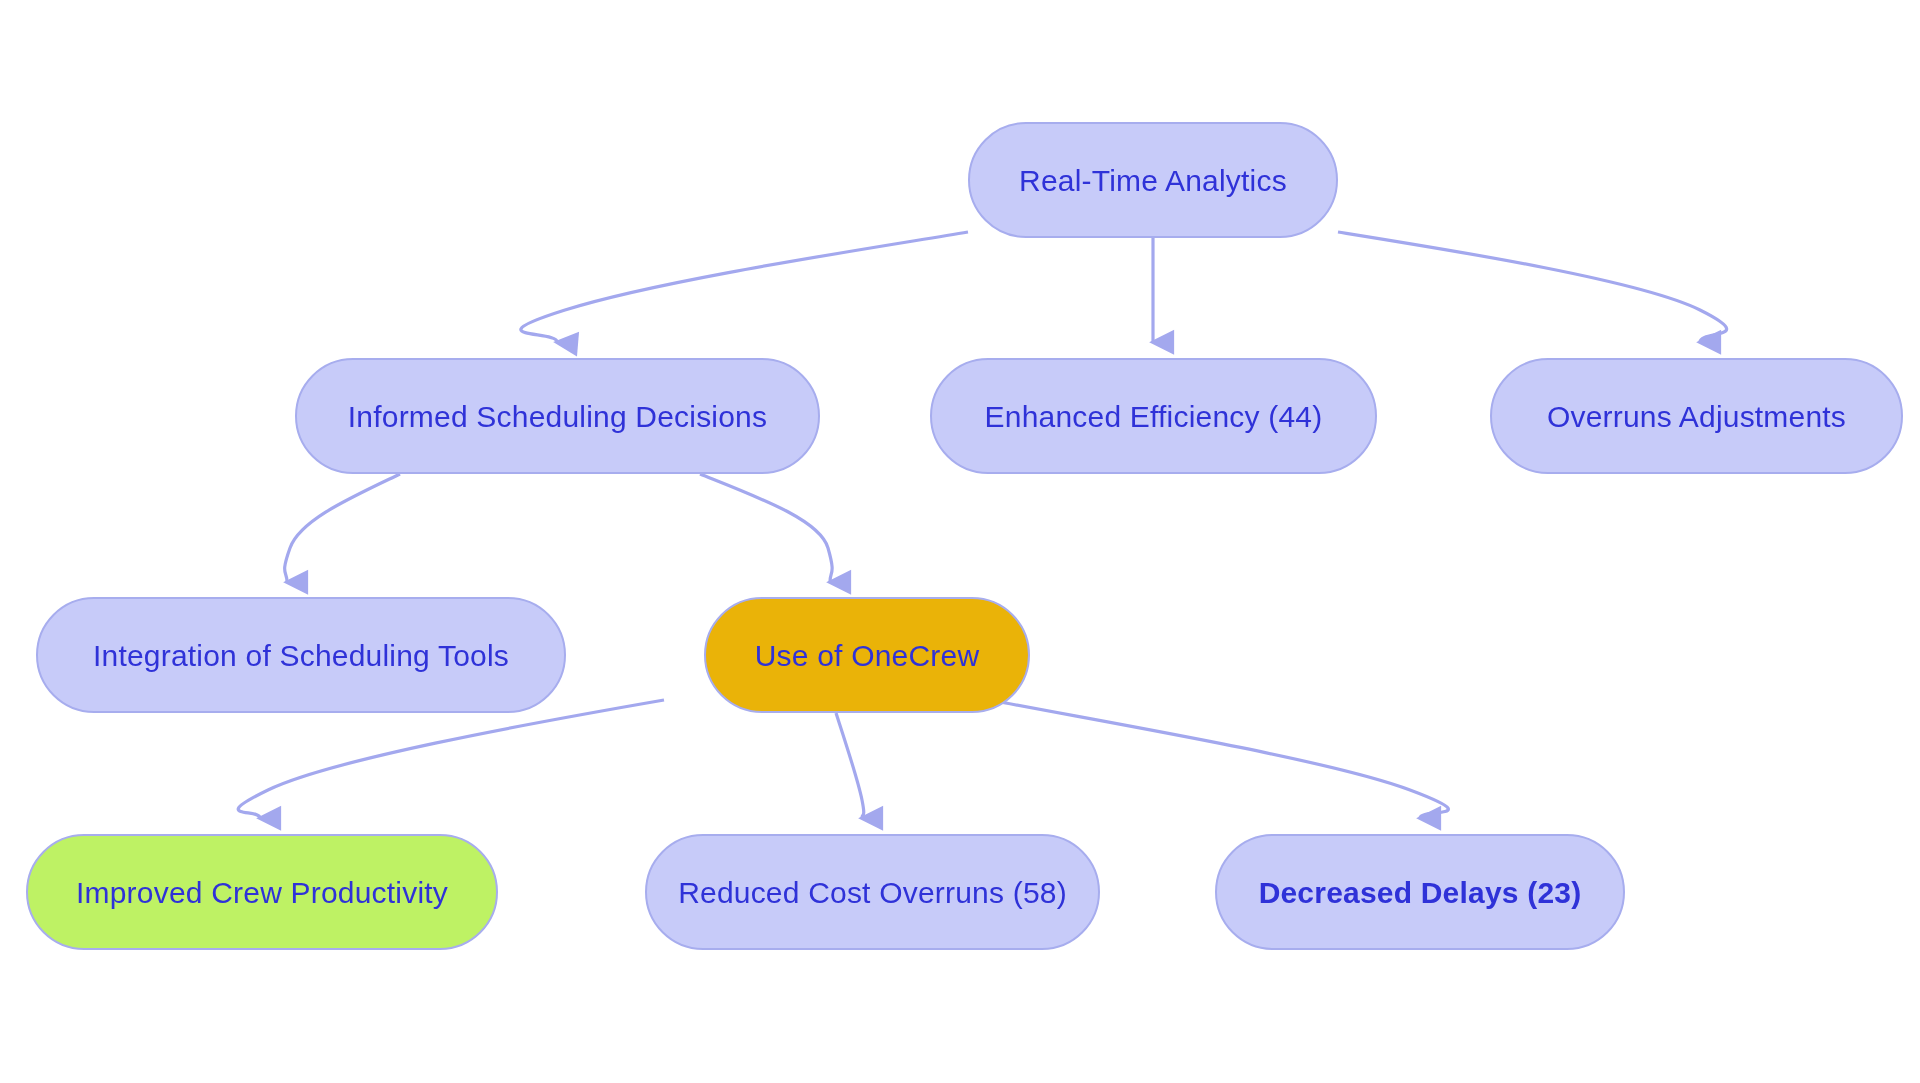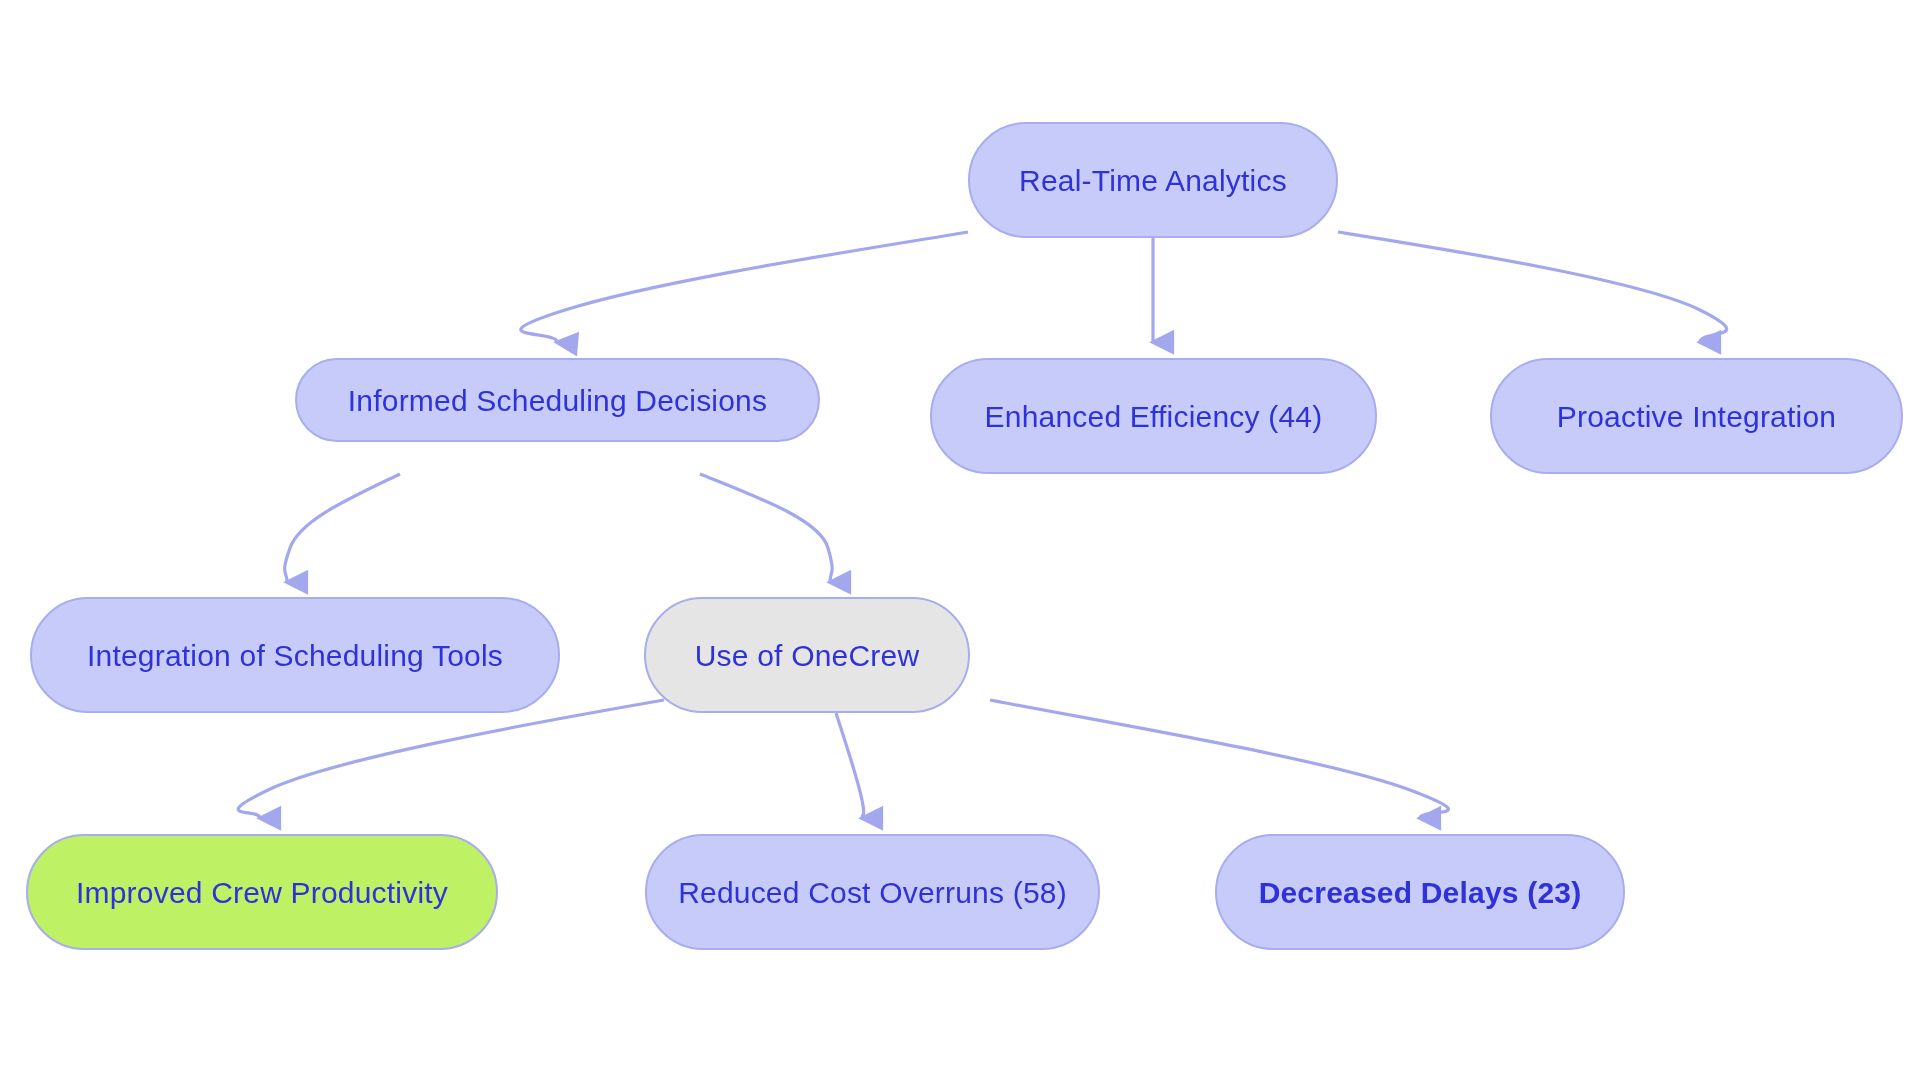--- a/index.html
+++ b/index.html
@@ -70,33 +70,33 @@
         <path d="M 664 700 C 520 725 330 760 268 790 S 260 808 260 818" fill="none" stroke="#a3a8ee" stroke-width="3.2" stroke-linecap="butt" marker-end="url(#arrowhead)"></path>
         <path d="M 836 713 C 848 750 858 780 862 800 S 862 812 862 818" fill="none" stroke="#a3a8ee" stroke-width="3.2" stroke-linecap="butt" marker-end="url(#arrowhead)"></path>
         <path d="M 990 700 C 1120 725 1330 760 1410 790 S 1420 808 1420 818" fill="none" stroke="#a3a8ee" stroke-width="3.2" stroke-linecap="butt" marker-end="url(#arrowhead)"></path>
       </g>
   </svg>
 
   <div id="node-layer">
       <div class="node" style="left: 968px; top: 122px; width: 370px; height: 116px; background: rgb(199, 203, 249); border-color: rgb(167, 173, 238); color: rgb(47, 50, 216);">
         <span class="node-label">Real-Time Analytics</span>
       </div>
-      <div class="node" style="left: 295px; top: 358px; width: 525px; height: 84px; background: rgb(199, 203, 249); border-color: rgb(167, 173, 238); color: rgb(47, 50, 216);">
+      <div class="node" style="left: 295px; top: 358px; width: 525px; height: 116px; background: rgb(199, 203, 249); border-color: rgb(167, 173, 238); color: rgb(47, 50, 216);">
         <span class="node-label">Informed Scheduling Decisions</span>
       </div>
       <div class="node" style="left: 930px; top: 358px; width: 447px; height: 116px; background: rgb(199, 203, 249); border-color: rgb(167, 173, 238); color: rgb(47, 50, 216);">
         <span class="node-label">Enhanced Efficiency (44)</span>
       </div>
       <div class="node" style="left: 1490px; top: 358px; width: 413px; height: 116px; background: rgb(199, 203, 249); border-color: rgb(167, 173, 238); color: rgb(47, 50, 216);">
-        <span class="node-label">Proactive Integration</span>
+        <span class="node-label">Overruns Adjustments</span>
       </div>
-      <div class="node" style="left: 30px; top: 597px; width: 530px; height: 116px; background: rgb(199, 203, 249); border-color: rgb(167, 173, 238); color: rgb(47, 50, 216);">
+      <div class="node" style="left: 36px; top: 597px; width: 530px; height: 116px; background: rgb(199, 203, 249); border-color: rgb(167, 173, 238); color: rgb(47, 50, 216);">
         <span class="node-label">Integration of Scheduling Tools</span>
       </div>
-      <div class="node" style="left: 644px; top: 597px; width: 326px; height: 116px; background: #e5e5e5; border-color: rgb(167, 173, 238); color: rgb(47, 50, 216);">
+      <div class="node" style="left: 704px; top: 597px; width: 326px; height: 116px; background: #eab308; border-color: rgb(167, 173, 238); color: rgb(47, 50, 216);">
         <span class="node-label">Use of OneCrew</span>
       </div>
       <div class="node" style="left: 26px; top: 834px; width: 472px; height: 116px; background: #bef264; border-color: rgb(167, 173, 238); color: rgb(47, 50, 216);">
         <span class="node-label">Improved Crew Productivity</span>
       </div>
       <div class="node" style="left: 645px; top: 834px; width: 455px; height: 116px; background: rgb(199, 203, 249); border-color: rgb(167, 173, 238); color: rgb(47, 50, 216);">
         <span class="node-label">Reduced Cost Overruns (58)</span>
       </div>
       <div class="node" style="left: 1215px; top: 834px; width: 410px; height: 116px; background: rgb(199, 203, 249); border-color: rgb(167, 173, 238); color: rgb(47, 50, 216); font-weight: bold;">
         <span class="node-label">Decreased Delays (23)</span>

